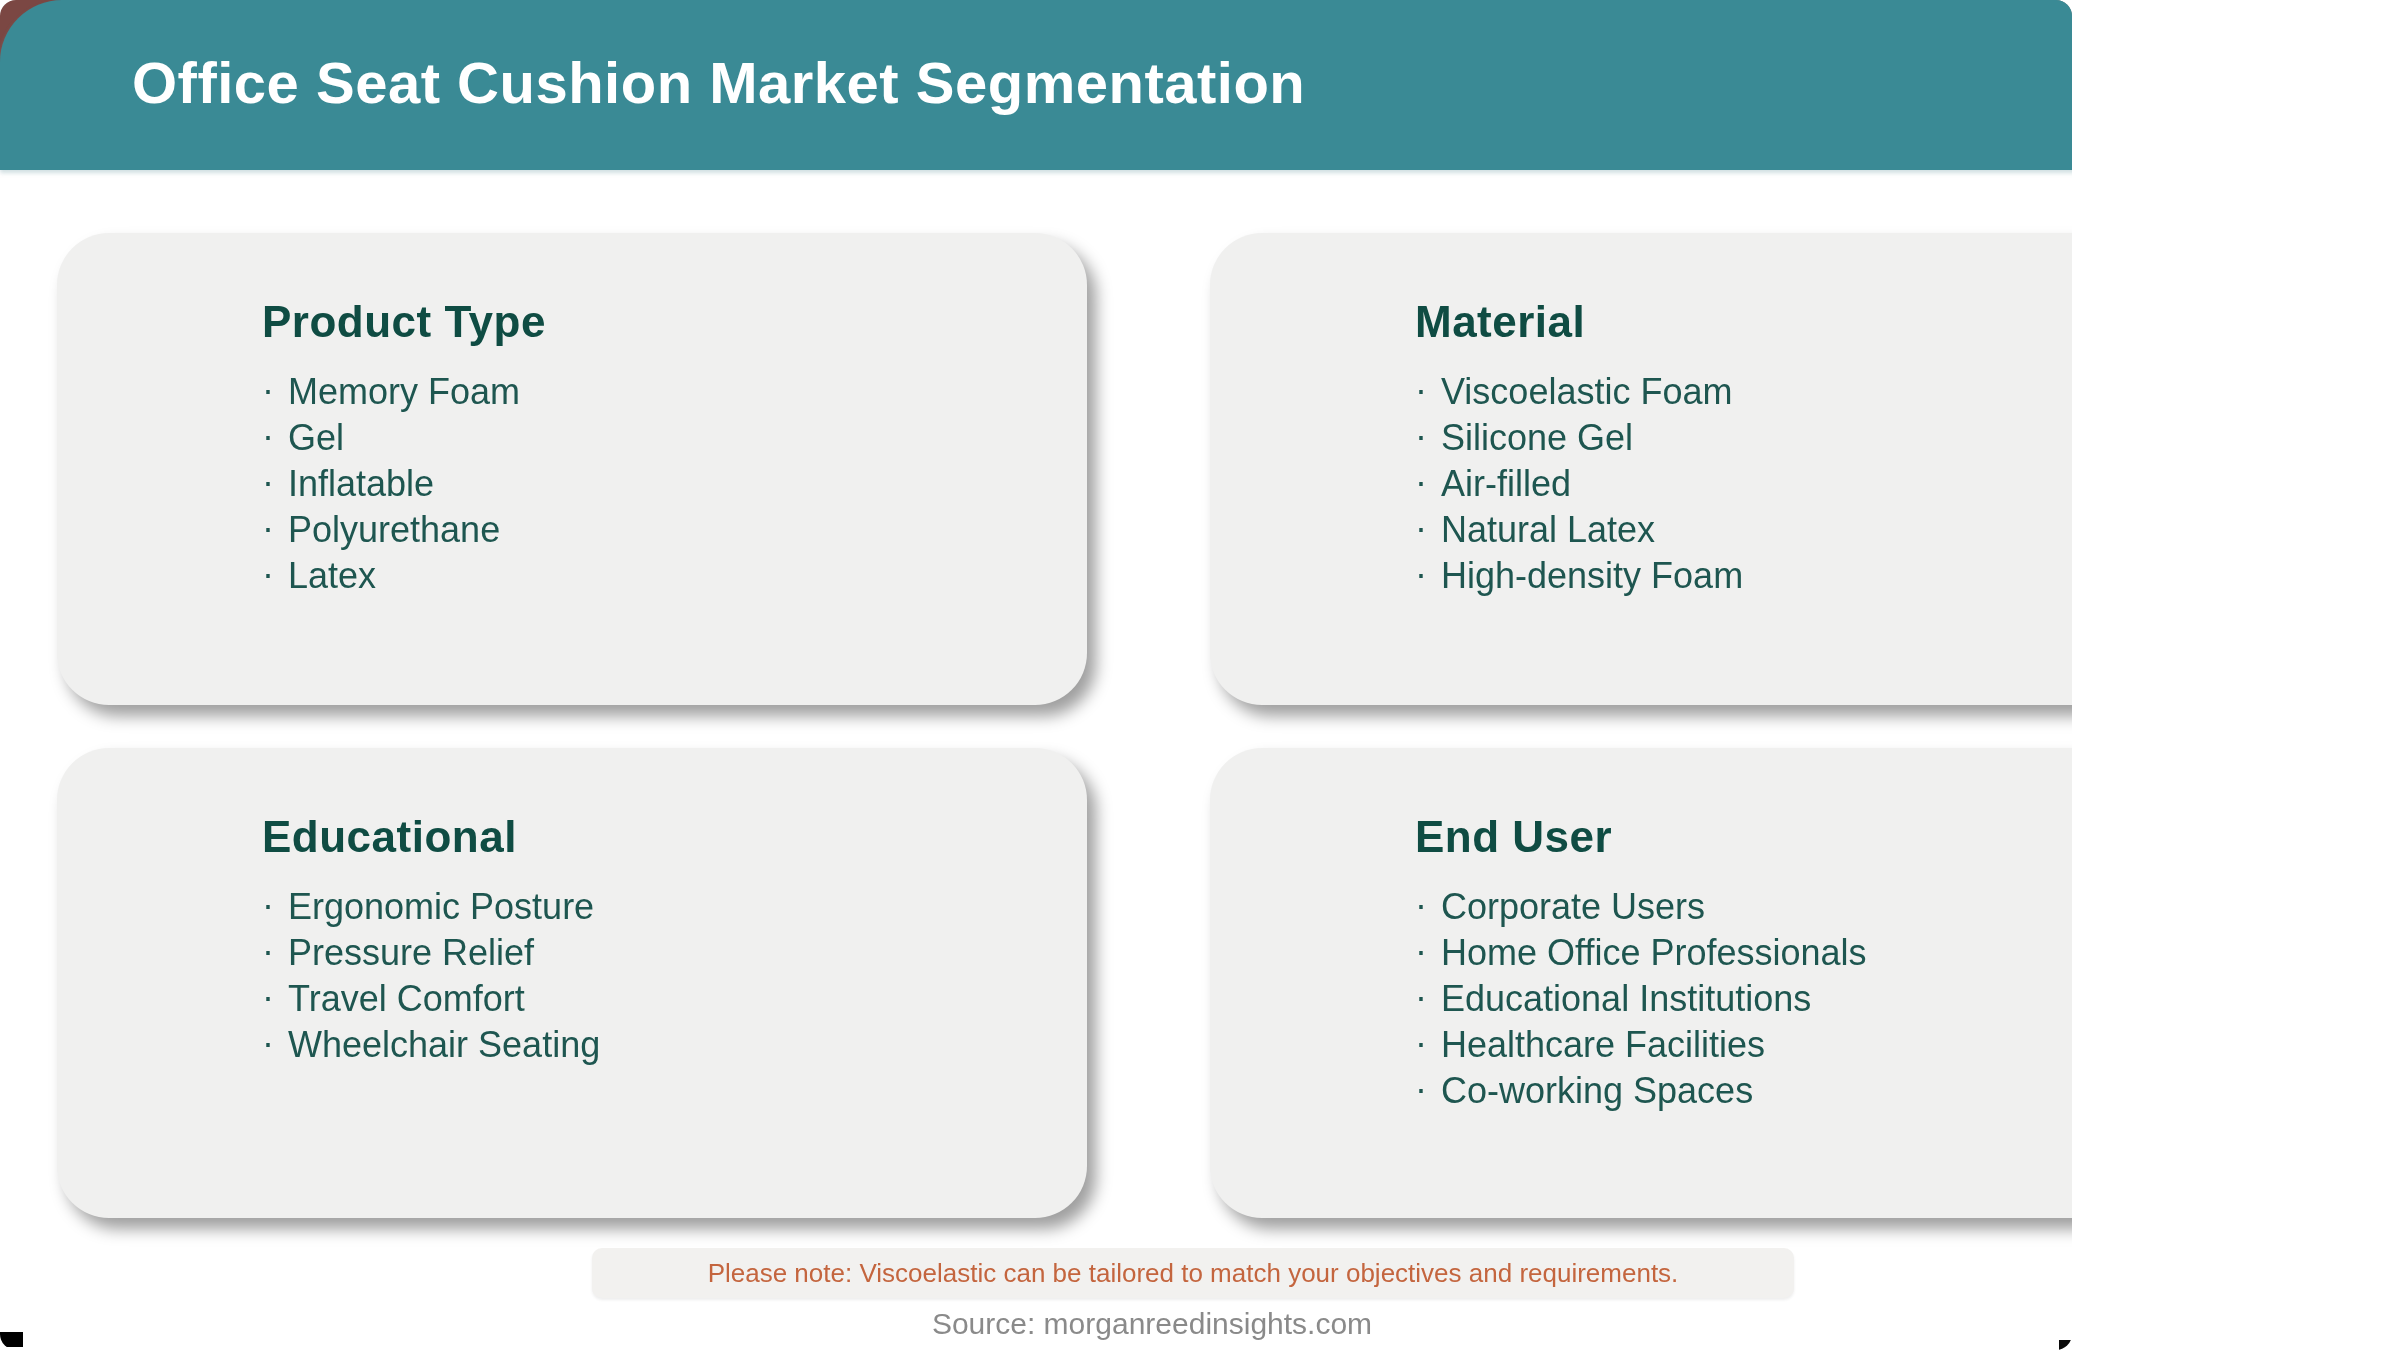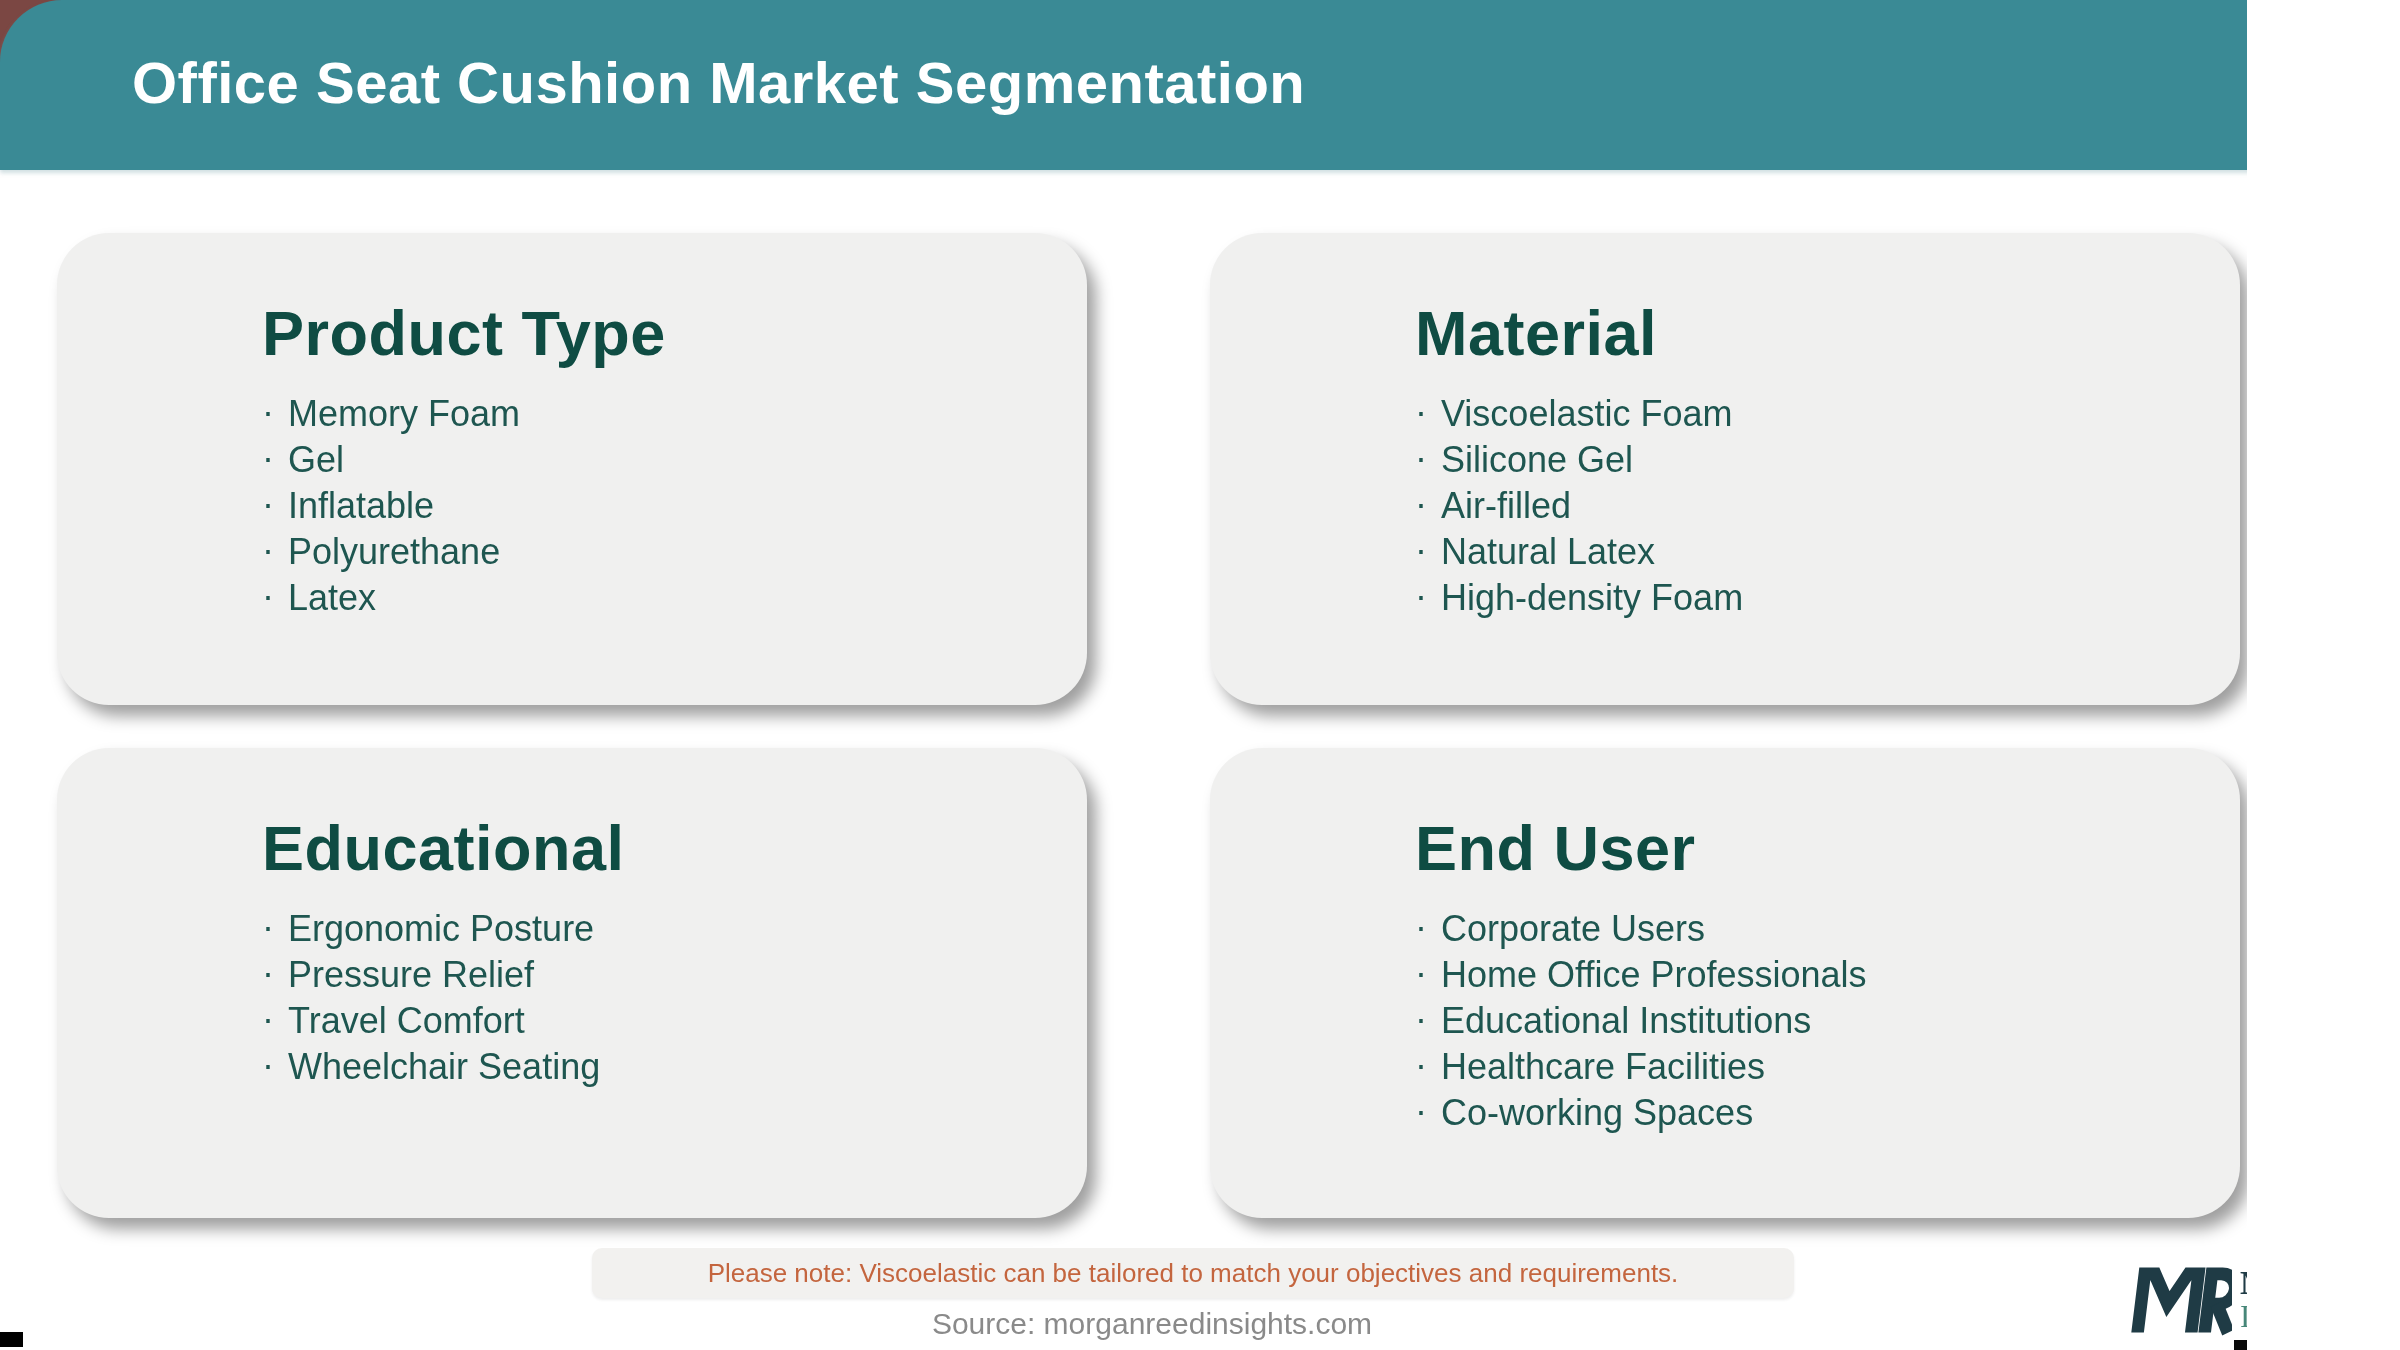--- a/index.html
+++ b/index.html
@@ -1,22 +1,23 @@
 <!DOCTYPE html>
 <html><head>
 <meta charset="utf-8">
 <style>
   html, body { margin: 0; padding: 0; background: #ffffff; }
   .slide {
     position: relative;
-    width: 2247px;
+    width: 2072px;
     height: 1350px;
     background: #ffffff;
     overflow: hidden;
     font-family: "Liberation Sans", "DejaVu Sans", sans-serif;
+    border-radius: 16px;
   }
 
   
   .corner-tl { position: absolute; top: 0; left: 0; width: 64px; height: 64px; background: #7b4743; }
   .corner-tr { position: absolute; top: 0; right: 0; width: 92px; height: 92px; background: #7f7f7f; }
 
   
   .header {
     position: absolute; top: 0; left: 0; width: 2400px; height: 170px;
     background: #3a8a95;
@@ -43,21 +44,21 @@
     padding: 64px 40px 0 205px;
   }
   .card.c1 { left: 57px;   top: 233px; }
   .card.c2 { left: 1210px; top: 233px; }
   .card.c3 { left: 57px;   top: 748px; height: 470px; }
   .card.c4 { left: 1210px; top: 748px; height: 470px; }
 
   .card h2 {
     margin: 0 0 22px 0;
     color: #0f4c43;
-    font-size: 63px;
+    font-size: 44px;
     font-weight: 700;
     letter-spacing: 0.5px;
   }
   .card ul { list-style: none; margin: 0; padding: 0; }
   .card li {
     color: #1e5650;
     font-size: 36px;
     line-height: 46px;
     font-weight: 400;
     white-space: nowrap;

